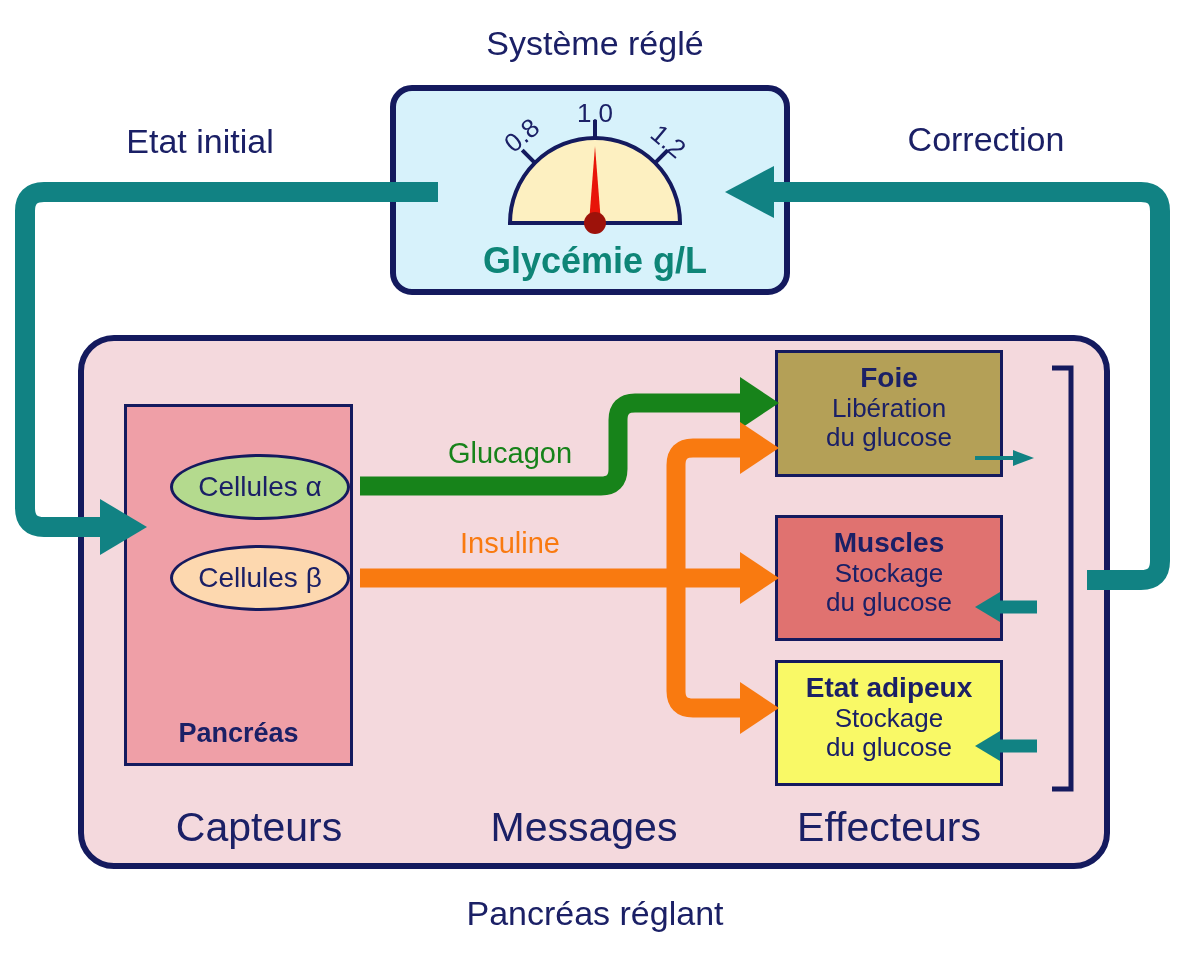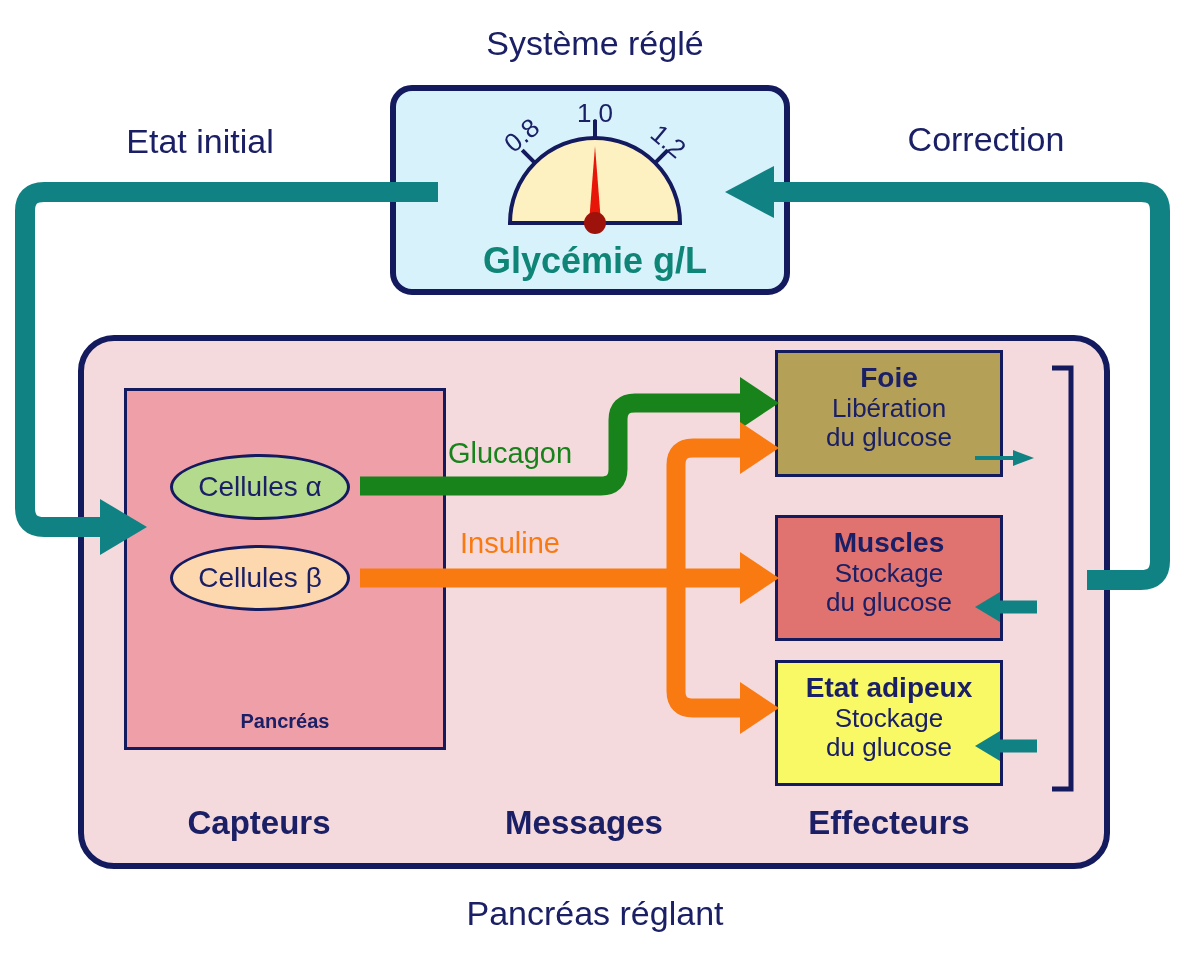--- a/index.html
+++ b/index.html
@@ -51,31 +51,31 @@
 
   
   .outer-pink-box {
     left: 78px; top: 335px; width: 1032px; height: 534px;
     background: var(--outer-pink);
     border: 6px solid var(--navy);
     border-radius: 36px;
     z-index: 1;
   }
   .pancreas-box {
-    left: 124px; top: 388px; width: 322px; height: 362px;
+    left: 124px; top: 404px; width: 229px; height: 362px;
     background: var(--pancreas-pink);
     border: 3px solid var(--navy);
     z-index: 2;
     display: flex;
     align-items: flex-end;
     justify-content: center;
     padding-bottom: 14px;
     color: var(--text-navy);
     font-weight: bold;
-    font-size: 20px;
+    font-size: 27px;
   }
   .cell-ellipse {
     width: 180px; height: 66px;
     border: 3px solid var(--navy);
     border-radius: 50%;
     display: flex;
     align-items: center;
     justify-content: center;
     color: var(--text-navy);
     font-size: 28px;
@@ -105,22 +105,22 @@
   }
   .effector-box .title { font-weight: bold; font-size: 28px; }
   .effector-box .sub   { font-size: 26px; line-height: 1.12; text-align: center; margin-top: 0; }
   .foie-box    { top: 350px; height: 127px; background: var(--foie-khaki); }
   .muscles-box { top: 515px; height: 126px; background: var(--muscles-red); }
   .tissu-box   { top: 660px; height: 126px; background: var(--tissu-yellow); }
 
   .role-label {
     top: 804px; width: 200px;
     color: var(--text-navy);
-    font-weight: bold;
-    font-size: 33px;
+    font-weight: normal;
+    font-size: 41px;
     text-align: center;
     z-index: 3;
   }
 
   
   #overlay {
     position: absolute;
     left: 0; top: 0;
     width: 1184px; height: 960px;
     z-index: 10;

